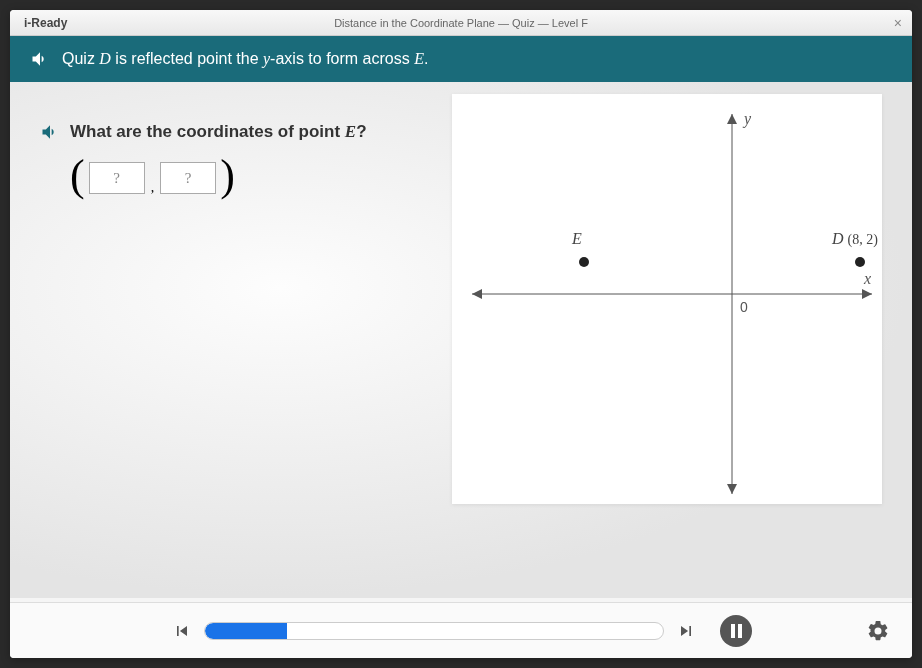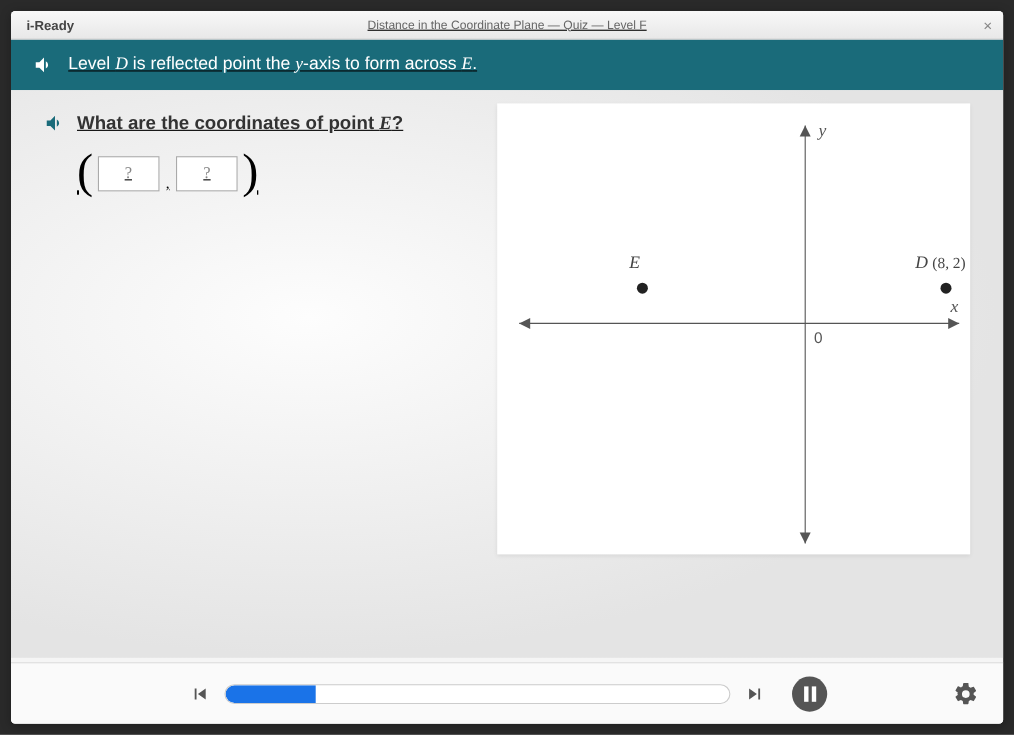--- a/index.html
+++ b/index.html
@@ -13,21 +13,20 @@
     }
     .window {
       background: #f5f5f5;
       width: 902px;
       height: 648px;
       margin: 10px;
       border-radius: 4px;
       overflow: hidden;
       position: relative;
       box-shadow: 0 2px 10px rgba(0,0,0,0.3);
-      text-decoration: underline;
     }
     .titlebar {
       height: 26px;
       background: linear-gradient(#f8f8f8, #e8e8e8);
       border-bottom: 1px solid #ccc;
       display: flex;
       align-items: center;
       position: relative;
       font-size: 11px;
       color: #555;
@@ -65,21 +64,21 @@
       width: 20px;
       height: 16px;
       display: inline-flex;
       align-items: center;
       justify-content: center;
     }
     .content-area {
       position: relative;
       height: calc(100% - 26px - 50px - 56px);
       background: radial-gradient(ellipse at 30% 40%, #fdfdfd 0%, #e4e4e4 70%);
-      padding: 20px 30px;
+      padding: 40px 30px;
     }
     .question-row {
       display: flex;
       align-items: center;
       gap: 10px;
       margin-bottom: 14px;
     }
     .audio-icon-dark svg path { fill: #1a6b7a; }
     .question-text {
       font-size: 17px;
@@ -228,21 +227,21 @@
     <span class="close-x">×</span>
   </div>
 
   <div class="prompt-bar">
     <span class="audio-icon">
       <svg viewBox="0 0 24 24" width="20" height="20">
           <path fill="#fff" d="M3 9v6h4l5 5V4L7 9H3zm13.5 3a4.5 4.5 0 0 0-2.5-4v8a4.5 4.5 0 0 0 2.5-4z"></path>
         </svg>
     </span>
     <span>
-      <span>Level </span><span class="math-i">D</span><span> is reflected point the </span><span class="math-i">y</span><span>-axis to form across </span><span class="math-i">E</span><span>.</span>
+      <span>Quiz </span><span class="math-i">D</span><span> is reflected point the </span><span class="math-i">y</span><span>-axis to form across </span><span class="math-i">E</span><span>.</span>
     </span>
   </div>
 
   <div class="content-area">
 
     <div class="question-row">
       <span class="audio-icon audio-icon-dark">
         <svg viewBox="0 0 24 24" width="20" height="20">
             <path fill="#1a6b7a" d="M3 9v6h4l5 5V4L7 9H3zm13.5 3a4.5 4.5 0 0 0-2.5-4v8a4.5 4.5 0 0 0 2.5-4z"></path>
           </svg>

